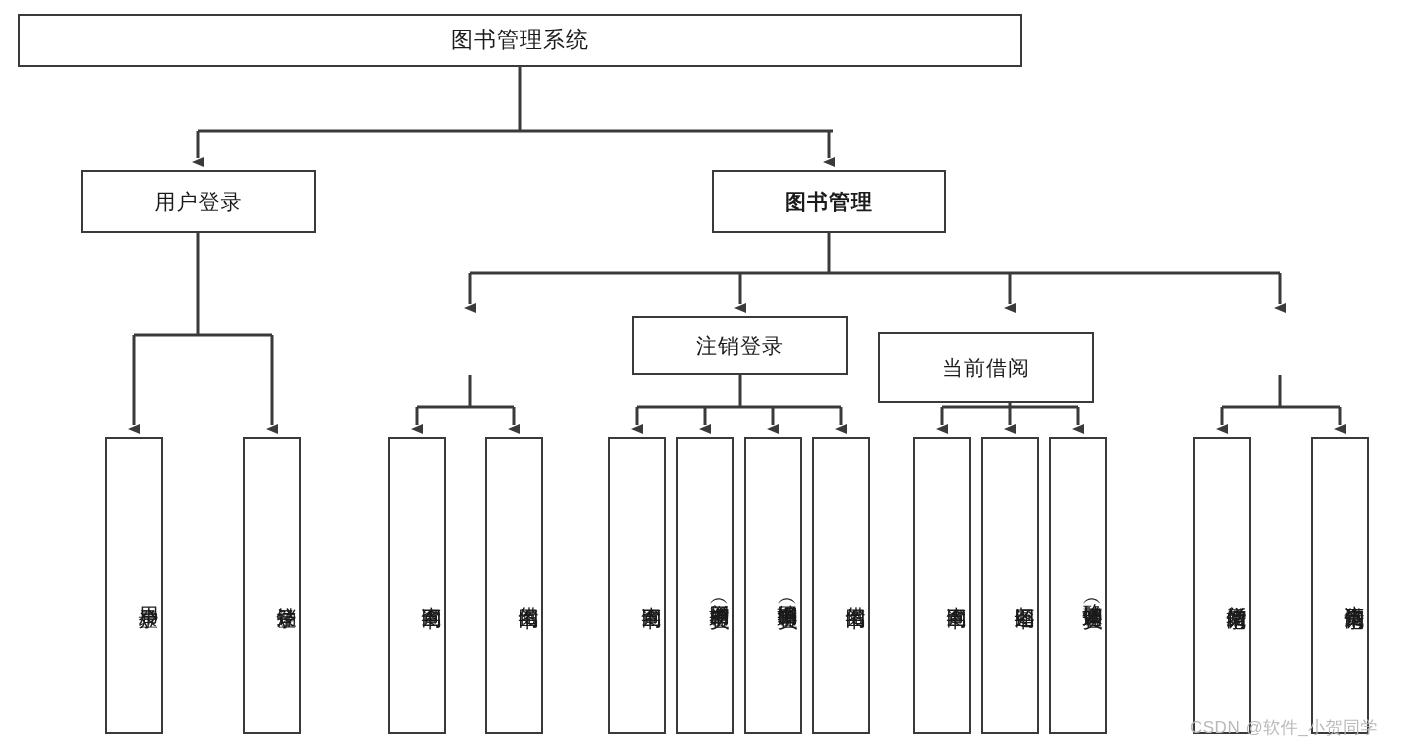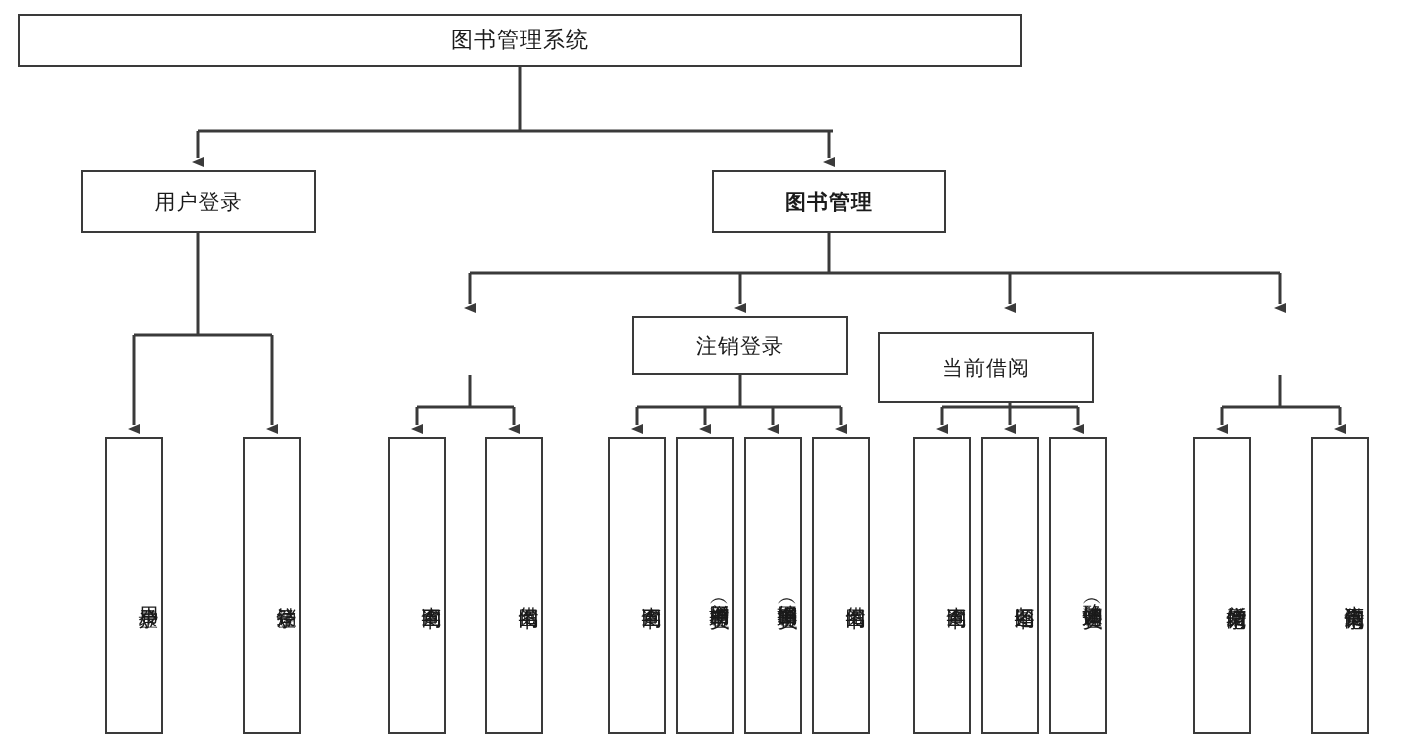--- a/index.html
+++ b/index.html
@@ -136,14 +136,15 @@
   <div class="node v" style="left:744px; top:437px; width:58px; height:297px;">编辑图书（管理员）</div>
   <div class="node v" style="left:812px; top:437px; width:58px; height:297px;">借阅图书</div>
 
   <div class="node v" style="left:913px; top:437px; width:58px; height:297px;">查询图书</div>
   <div class="node v" style="left:981px; top:437px; width:58px; height:297px;">归还图书</div>
   <div class="node v" style="left:1049px; top:437px; width:58px; height:297px;">确认归还（管理员）</div>
 
   <div class="node v" style="left:1193px; top:437px; width:58px; height:297px;">新增借阅记录</div>
   <div class="node v" style="left:1311px; top:437px; width:58px; height:297px;">查询借阅记录</div>
 
+  <div class="watermark" style="left:1190px; top:716px;">CSDN @软件_小贺同学</div>
 
 </div>
 
 </body></html>

